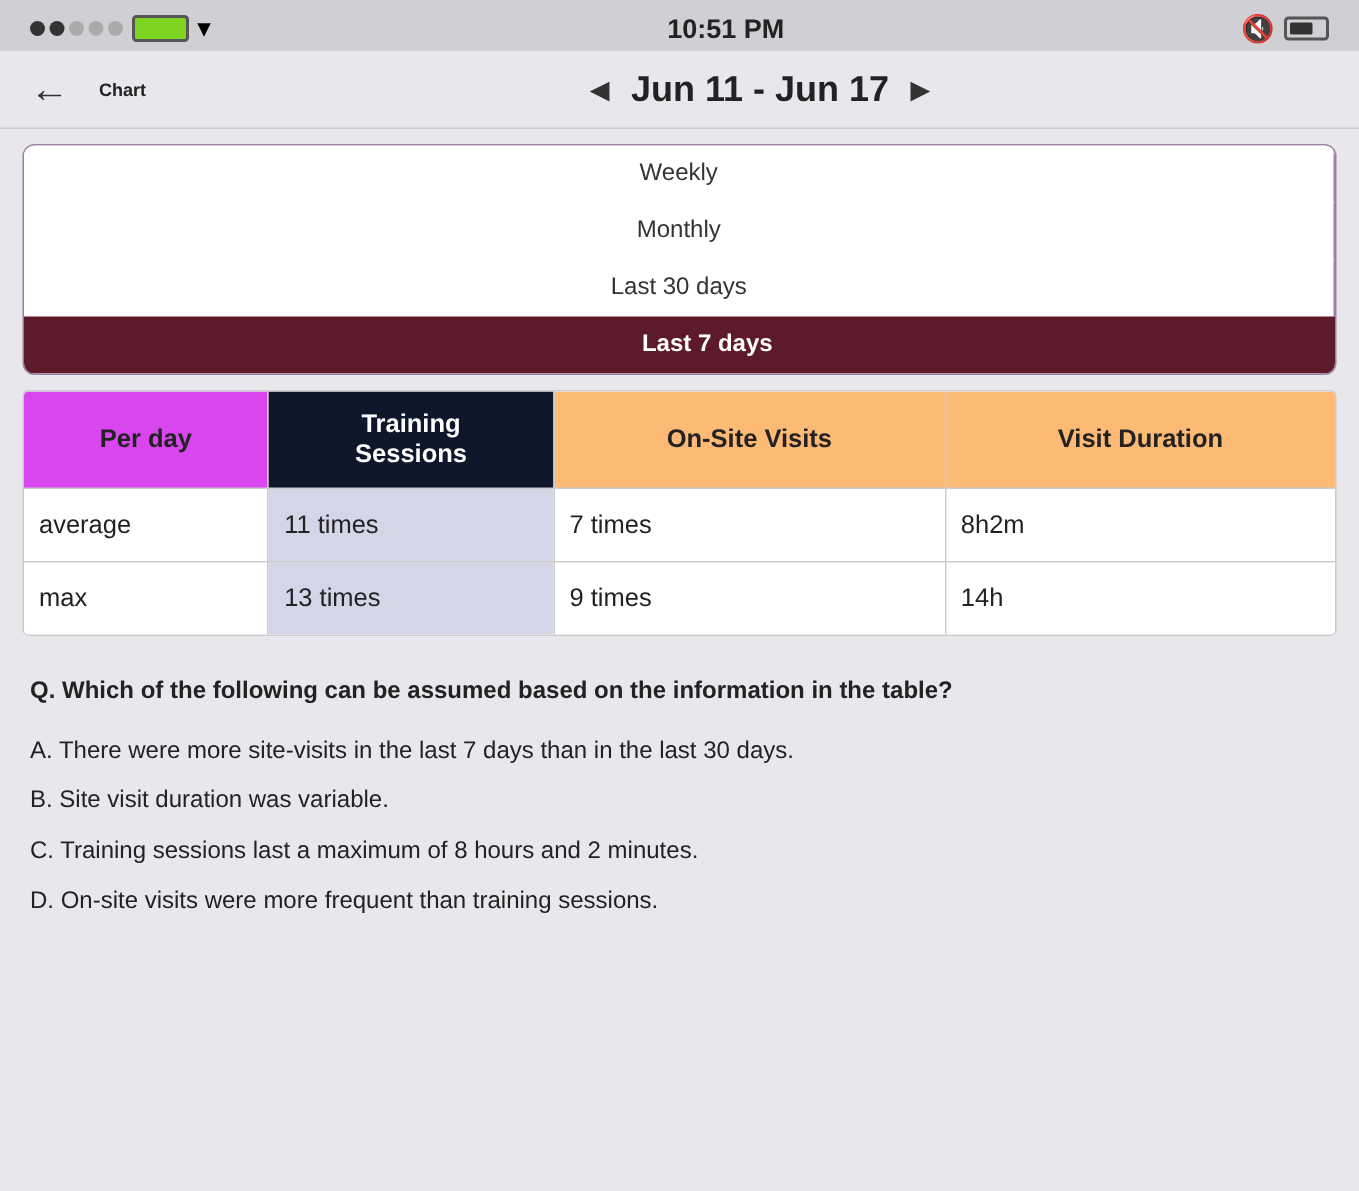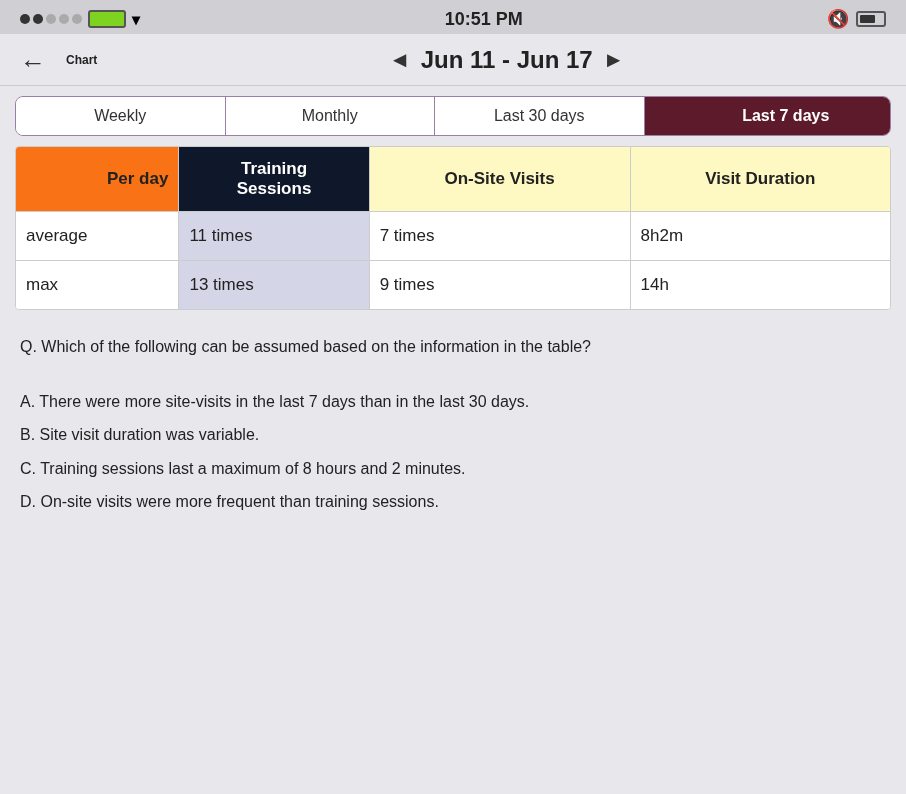--- a/index.html
+++ b/index.html
@@ -102,20 +102,21 @@
     }
 
     
     .tab-bar {
       display: flex;
       border: 1.5px solid #9b7fa6;
       margin: 10px 15px;
       border-radius: 8px;
       overflow: hidden;
       background: #fff;
+      flex-direction: column;
     }
     .tab-item {
       flex: 1;
       text-align: center;
       padding: 10px 5px;
       font-size: 16px;
       font-weight: 500;
       color: #333;
       border-right: 1.5px solid #9b7fa6;
       cursor: pointer;
@@ -140,24 +141,24 @@
       width: 100%;
       border-collapse: collapse;
     }
     thead tr th {
       padding: 12px 10px;
       font-size: 17px;
       font-weight: 600;
       border-bottom: 1px solid #ccc;
       border-right: 1px solid #ccc;
       text-align: center;
-      background: #fef9c3;
-      color: #222;
-    }
-    thead tr th:first-child { text-align: right; background: #f97316; }
+      background: #fdba74;
+      color: #222;
+    }
+    thead tr th:first-child { text-align: center; background: #d946ef; }
     thead tr th.header-highlight {
       background: #0f172a;
       color: #fff;
     }
     thead tr th:last-child { border-right: none; }
 
     tbody tr td {
       padding: 14px 10px;
       font-size: 17px;
       text-align: left;
@@ -172,22 +173,22 @@
     tbody tr:last-child td { border-bottom: none; }
 
     
     .qa-section {
       padding: 24px 20px 10px 20px;
       font-size: 16px;
       color: #222;
       line-height: 1.6;
     }
     .question {
-      font-weight: 400;
-      margin-bottom: 29px;
+      font-weight: 700;
+      margin-bottom: 14px;
     }
     .answer-option {
       margin-bottom: 8px;
     }
   </style>
 </head>
 <body>
 
 <div class="status-bar">
   <div class="status-left">

